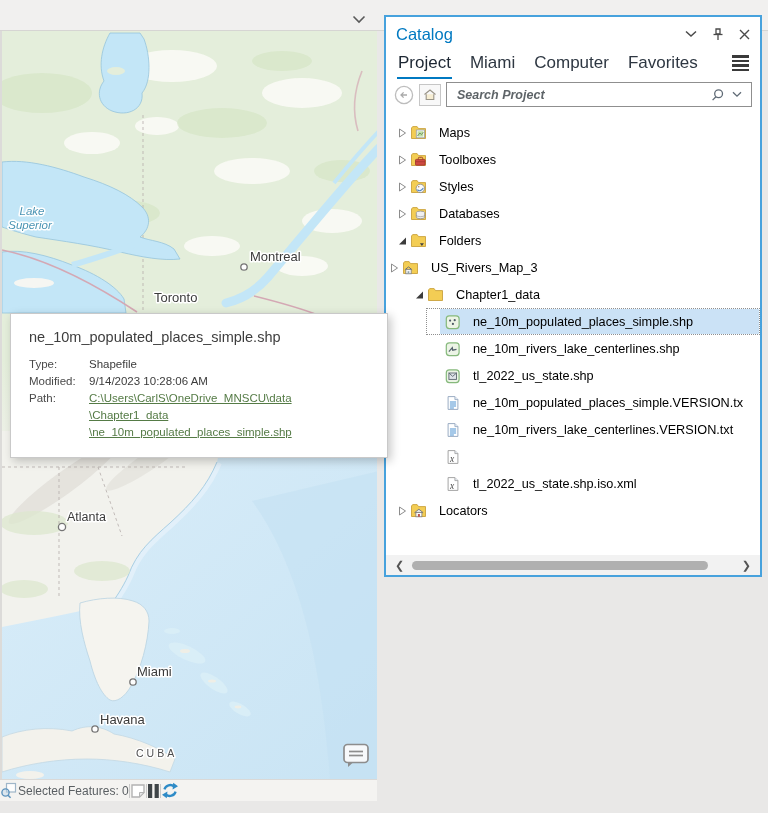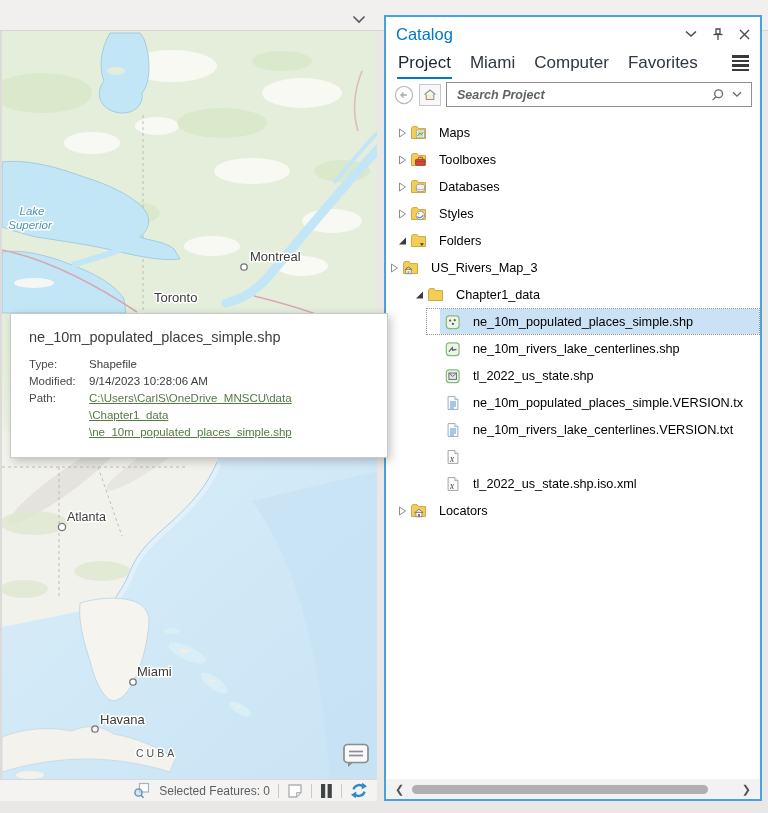--- a/index.html
+++ b/index.html
@@ -9,33 +9,33 @@
     -webkit-font-smoothing:antialiased;
   }
   
   .topbar{position:absolute;left:0;top:0;width:768px;height:31px;background:#f1f0ef;border-bottom:1px solid #d6d5d3;box-sizing:border-box;}
   .topbar-chev{position:absolute;left:352px;top:10px;cursor:pointer;}
   
   .map{position:absolute;left:0;top:31px;width:377px;height:748px;overflow:hidden;background:#e4eedb;border-left:2px solid #dcdbd9;box-sizing:border-box;}
   .map svg text{font-family:"Liberation Sans",sans-serif;}
   
   .statusbar{position:absolute;left:0;top:779px;width:377px;height:22px;background:#f4f3f1;border-top:1px solid #dad9d7;box-sizing:border-box;
-    display:flex;align-items:center;justify-content:flex-end;gap:8px;padding-right:9px;}
+    display:flex;align-items:center;justify-content:flex-start;gap:0;padding-right:9px;}
   .statusbar .sep{width:1px;height:14px;background:#c9c9c9;}
   .sb-text{font-size:12px;color:#5a5f63;white-space:nowrap;}
   .sb-ico{display:flex;align-items:center;cursor:pointer;}
   
   .tooltip{position:absolute;left:10px;top:313px;width:378px;height:145px;background:#ffffff;border:1px solid #c9c9c9;
     box-shadow:3px 3px 9px rgba(0,0,0,.22);z-index:30;box-sizing:border-box;padding:15px 18px 10px 18px;}
   .tt-title{font-size:14.5px;color:#3d3d3d;margin-bottom:11px;}
   .tt-grid{display:grid;grid-template-columns:60px 1fr;font-size:11.5px;line-height:17px;color:#4a4a4a;}
   .tt-val{color:#3c3c3c;}
   .tt-link{color:#557b46;text-decoration:underline;display:block;cursor:pointer;}
   
-  .panel{position:absolute;left:384px;top:15px;width:378px;height:786px;background:#fff;border:2px solid #47a2dd;box-sizing:border-box;z-index:10;}
+  .panel{position:absolute;left:384px;top:15px;width:378px;height:562px;background:#fff;border:2px solid #47a2dd;box-sizing:border-box;z-index:10;}
   .panel-header{position:absolute;left:0;right:0;top:0;height:34px;display:flex;align-items:center;padding:0 10px;box-sizing:border-box;}
   .panel-title{font-size:16.5px;color:#0079c1;}
   .ph-icons{margin-left:auto;display:flex;align-items:center;gap:15px;}
   .ph-icons > span{display:flex;cursor:pointer;}
   .tabs{position:absolute;left:0;right:0;top:34px;height:27px;display:flex;align-items:flex-start;gap:17px;padding:0 11px;box-sizing:border-box;}
   .tab{font-size:17px;color:#2e3742;padding:2px 1px 4px 1px;cursor:pointer;border-bottom:2.5px solid transparent;}
   .tab.active{border-bottom-color:#0079c1;color:#1d2733;}
   .hamburger{margin-left:auto;display:flex;flex-direction:column;gap:2px;padding-top:4px;cursor:pointer;}
   .hamburger i{display:block;width:17px;height:2.6px;background:#3a3a3a;}
   .searchrow{position:absolute;left:0;right:0;top:61px;height:33px;display:flex;align-items:center;gap:5px;padding:0 8px;box-sizing:border-box;}
@@ -326,42 +326,42 @@
       </div>
       <div class="tree-row" style="padding-left: 8px;">
         <span class="expander">
           <svg width="9" height="10" viewBox="0 0 9 10">
             <path d="M1.5 1 L7.5 5 L1.5 9 Z" fill="#fff" stroke="#8c8c8c" stroke-width="1"></path>
           </svg>
         </span>
         <span class="t-icon">
           <svg viewBox="0 0 16 16" width="17" height="16">
             <path d="M1 13.5 V3 L2.2 1.6 H6.6 L8 3.6 H15 V13.5 Z" fill="#f3cd54" stroke="#c9a23d" stroke-width="0.9"></path>
+            <circle cx="9.8" cy="9.4" r="4.2" fill="#fafafa" stroke="#8e8e8e" stroke-width="0.9"></circle>
+            <path d="M6.8 10.8 q3 2.4 6 -1.6" fill="none" stroke="#4f87c7" stroke-width="1.1"></path>
+            <circle cx="8.2" cy="7.8" r="0.8" fill="#b98a50"></circle>
+          </svg>
+        </span>
+        <span>Styles</span>
+      </div>
+      <div class="tree-row" style="padding-left: 8px;">
+        <span class="expander">
+          <svg width="9" height="10" viewBox="0 0 9 10">
+            <path d="M1.5 1 L7.5 5 L1.5 9 Z" fill="#fff" stroke="#8c8c8c" stroke-width="1"></path>
+          </svg>
+        </span>
+        <span class="t-icon">
+          <svg viewBox="0 0 16 16" width="17" height="16">
+            <path d="M1 13.5 V3 L2.2 1.6 H6.6 L8 3.6 H15 V13.5 Z" fill="#f3cd54" stroke="#c9a23d" stroke-width="0.9"></path>
             <ellipse cx="10" cy="6.8" rx="4.2" ry="1.7" fill="#f0f0f0" stroke="#8e8e8e" stroke-width="0.8"></ellipse>
             <path d="M5.8 6.8 V11 a4.2 1.7 0 0 0 8.4 0 V6.8" fill="#f0f0f0" stroke="#8e8e8e" stroke-width="0.8"></path>
             <path d="M5.8 9 a4.2 1.7 0 0 0 8.4 0" fill="none" stroke="#8e8e8e" stroke-width="0.6"></path>
           </svg>
         </span>
         <span>Databases</span>
-      </div>
-      <div class="tree-row" style="padding-left: 8px;">
-        <span class="expander">
-          <svg width="9" height="10" viewBox="0 0 9 10">
-            <path d="M1.5 1 L7.5 5 L1.5 9 Z" fill="#fff" stroke="#8c8c8c" stroke-width="1"></path>
-          </svg>
-        </span>
-        <span class="t-icon">
-          <svg viewBox="0 0 16 16" width="17" height="16">
-            <path d="M1 13.5 V3 L2.2 1.6 H6.6 L8 3.6 H15 V13.5 Z" fill="#f3cd54" stroke="#c9a23d" stroke-width="0.9"></path>
-            <circle cx="9.8" cy="9.4" r="4.2" fill="#fafafa" stroke="#8e8e8e" stroke-width="0.9"></circle>
-            <path d="M6.8 10.8 q3 2.4 6 -1.6" fill="none" stroke="#4f87c7" stroke-width="1.1"></path>
-            <circle cx="8.2" cy="7.8" r="0.8" fill="#b98a50"></circle>
-          </svg>
-        </span>
-        <span>Styles</span>
       </div>
       <div class="tree-row" style="padding-left: 8px;">
         <span class="expander">
           <svg width="9" height="10" viewBox="0 0 9 10">
             <path d="M8 1.5 V8.5 H1 Z" fill="#3c3c3c"></path>
           </svg>
         </span>
         <span class="t-icon">
           <svg viewBox="0 0 16 16" width="17" height="16">
             <path d="M1 13.5 V3 L2.2 1.6 H6.6 L8 3.6 H15 V13.5 Z" fill="#f3cd54" stroke="#c9a23d" stroke-width="0.9"></path>

